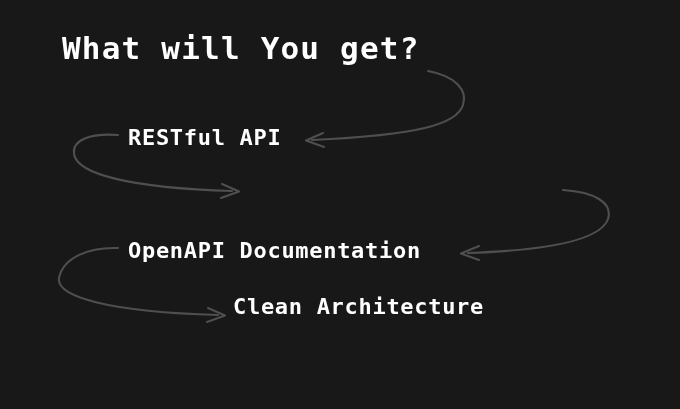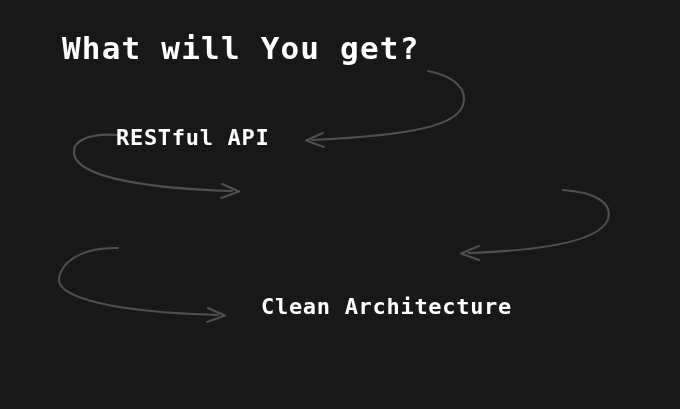--- a/index.html
+++ b/index.html
@@ -34,21 +34,21 @@
     line-height: 1;
   }
   #title {
     left: 42px;
     top: 33px;
     font-size: 31px;
     letter-spacing: 1.2px;
     margin-left: 20px;
   }
   #item-0 {
-    left: 116px;
+    left: 128px;
     top: 127px;
     font-size: 22px;
     letter-spacing: 0.7px;
   }
   #item-1 {
     left: 247px;
     top: 177px;
     font-size: 22px;
     letter-spacing: 0.7px;
   }
@@ -56,21 +56,20 @@
     left: 128px;
     top: 240px;
     font-size: 22px;
     letter-spacing: 0.7px;
   }
   #item-3 {
     left: 233px;
     top: 296px;
     font-size: 22px;
     letter-spacing: 0.7px;
-    margin-left: 28px;
   }
 </style>
 </head>
 <body>
 
 <div id="slide" style="background: rgb(24, 24, 24);">
 
   <svg id="arrow-layer" viewBox="0 0 680 409" width="680" height="409" xmlns="http://www.w3.org/2000/svg">
 
     <g>
@@ -92,16 +91,17 @@
       <path d="M 118 248 C 88 247, 63 258, 59 278 C 56 297, 110 312, 218 315" fill="none" stroke="#4f4f4f" stroke-width="2.1" stroke-linecap="round"></path>
       <path d="M 208 308 L 225 315.5 L 207 322" fill="none" stroke="#4f4f4f" stroke-width="2.1" stroke-linecap="round" stroke-linejoin="round"></path>
     </g>
   </svg>
 
   <div class="text-item" id="title" style="color: rgb(255, 255, 255);">What will You get?</div>
 
   <div class="text-item" id="item-0" style="color: rgb(255, 255, 255);">RESTful API</div>
 
 
+  <div class="text-item" id="item-2" style="color: rgb(255, 255, 255);">OpenAPI Documentation</div>
 
   <div class="text-item" id="item-3" style="color: rgb(255, 255, 255);">Clean Architecture</div>
 
 </div>
 
 </body></html>

